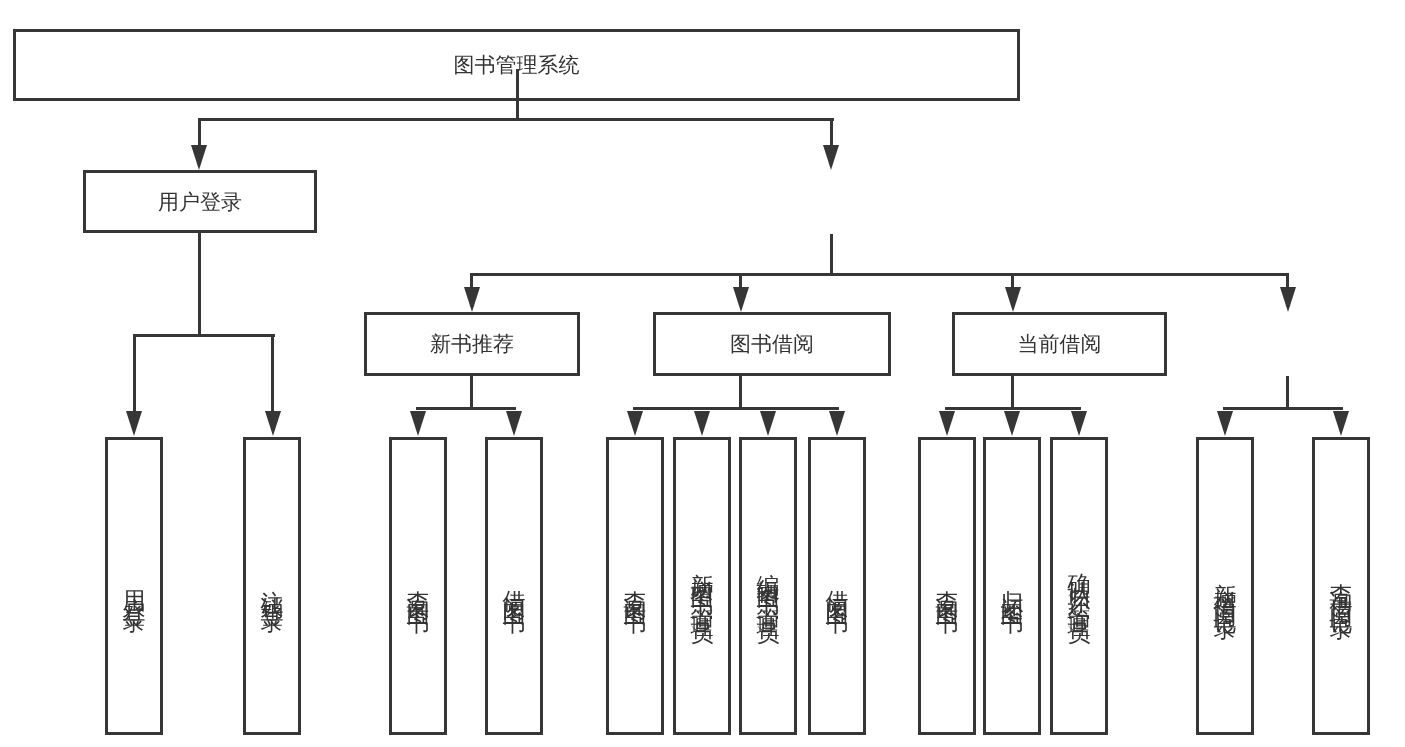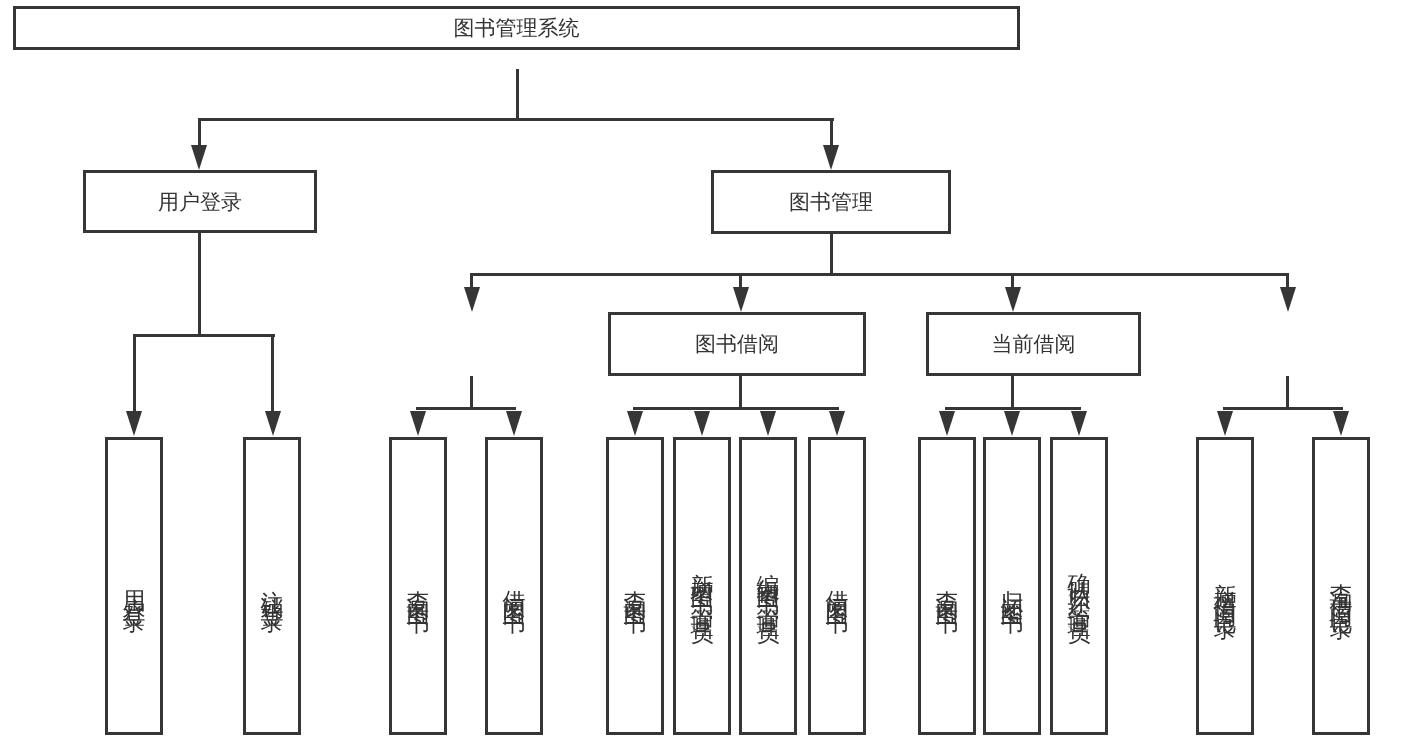--- a/index.html
+++ b/index.html
@@ -60,60 +60,60 @@
   }
   .watermark .accent {
     color: #e8919f;
   }
 </style>
 </head>
 <body>
 
 <div class="stage">
 
-  <div class="box" style="left:13px;top:6px;width:1007px;height:44px">
+  <div class="box" style="left:13px;top:29px;width:1007px;height:72px">
     <span class="lbl">图书管理系统</span>
   </div>
 
   <div class="line" style="left:516px;top:69px;width:3px;height:50px"></div>
   <div class="line" style="left:198px;top:118px;width:636px;height:3px"></div>
   <div class="line" style="left:198px;top:118px;width:3px;height:30px"></div>
   <div class="line" style="left:830px;top:118px;width:3px;height:30px"></div>
   <div class="arrow" style="left:191px;top:145px"></div>
   <div class="arrow" style="left:823px;top:145px"></div>
 
   <div class="box" style="left:83px;top:170px;width:234px;height:63px">
     <span class="lbl">用户登录</span>
-  </div>
-  <div class="box" style="left:711px;top:170px;width:240px;height:64px">
-    <span class="lbl">图书管理</span>
   </div>
 
   <div class="line" style="left:198px;top:233px;width:3px;height:104px"></div>
   <div class="line" style="left:133px;top:334px;width:142px;height:3px"></div>
   <div class="line" style="left:133px;top:334px;width:3px;height:80px"></div>
   <div class="line" style="left:271px;top:334px;width:3px;height:80px"></div>
   <div class="arrow" style="left:126px;top:411px"></div>
   <div class="arrow" style="left:265px;top:411px"></div>
 
   <div class="line" style="left:830px;top:234px;width:3px;height:42px"></div>
   <div class="line" style="left:471px;top:273px;width:818px;height:3px"></div>
   <div class="line" style="left:470px;top:273px;width:3px;height:16px"></div>
   <div class="line" style="left:739px;top:273px;width:3px;height:16px"></div>
   <div class="line" style="left:1011px;top:273px;width:3px;height:16px"></div>
   <div class="line" style="left:1286px;top:273px;width:3px;height:16px"></div>
   <div class="arrow" style="left:464px;top:287px"></div>
   <div class="arrow" style="left:733px;top:287px"></div>
   <div class="arrow" style="left:1005px;top:287px"></div>
   <div class="arrow" style="left:1280px;top:287px"></div>
 
-  <div class="box" style="left:608px;top:312px;width:258px;height:64px">
+  <div class="box" style="left:364px;top:312px;width:216px;height:64px">
+    <span class="lbl">新书推荐</span>
+  </div>
+  <div class="box" style="left:653px;top:312px;width:238px;height:64px">
     <span class="lbl">图书借阅</span>
   </div>
-  <div class="box" style="left:926px;top:312px;width:215px;height:64px">
+  <div class="box" style="left:952px;top:312px;width:215px;height:64px">
     <span class="lbl">当前借阅</span>
   </div>
 
   <div class="line" style="left:470px;top:376px;width:3px;height:34px"></div>
   <div class="line" style="left:416px;top:407px;width:100px;height:3px"></div>
   <div class="arrow" style="left:410px;top:411px"></div>
   <div class="arrow" style="left:506px;top:411px"></div>
 
   <div class="line" style="left:739px;top:376px;width:3px;height:34px"></div>
   <div class="line" style="left:633px;top:407px;width:206px;height:3px"></div>

